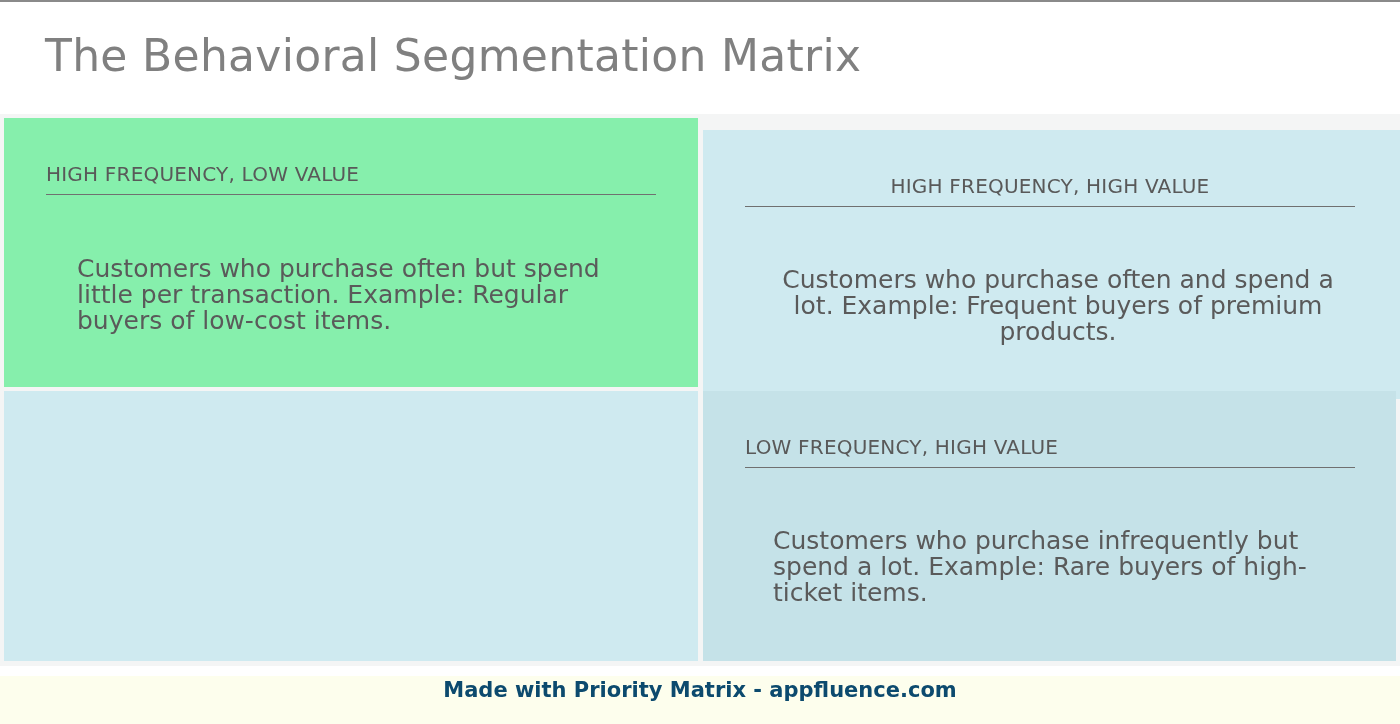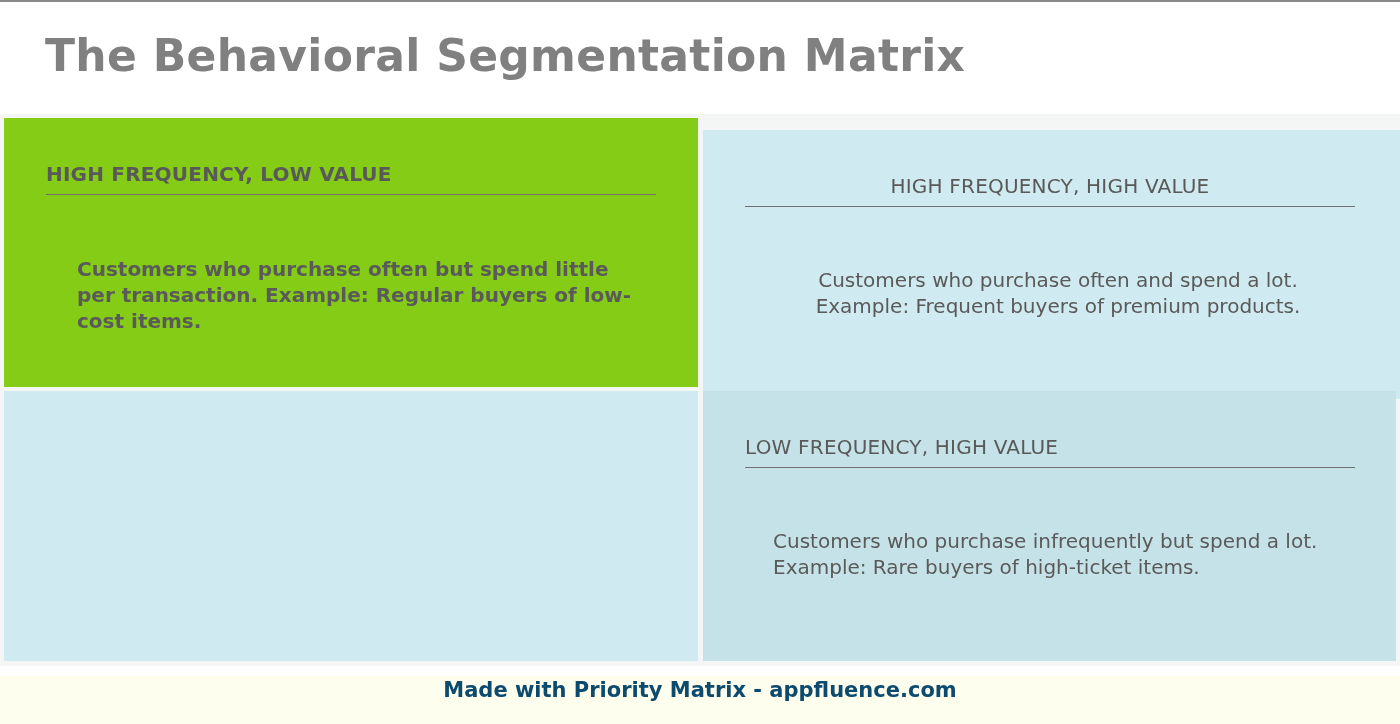--- a/index.html
+++ b/index.html
@@ -1,62 +1,62 @@
 <!DOCTYPE html>
 <html><head>
   <meta charset="utf-8">
   <style>
     * { margin: 0; padding: 0; box-sizing: border-box; }
     html, body { width: 1400px; height: 724px; overflow: hidden; background: #ffffff; }
     body { font-family: "DejaVu Sans", sans-serif; position: relative; }
     .topline { position: absolute; left: 0; top: 0; width: 1400px; height: 2px; background: #8a8a8a; }
     .title {
       position: absolute; left: 45px; top: 30px;
-      font-size: 44px; font-weight: bold; color: #808080; letter-spacing: 0.3px;
+      font-size: 44px; font-weight: normal; color: #808080; letter-spacing: 0.3px;
       white-space: nowrap;
     }
     .matrix {
       position: absolute; left: 0; top: 114px; width: 1400px; height: 552px;
       background: #f4f5f5;
     }
     .cell { position: absolute; }
     .cell.tl { left: 4px; top: 4px; width: 694px; height: 269px; }
     .cell.tr { left: 703px; top: 16px; width: 789px; height: 269px; text-align: center; }
     .cell.bl { left: 4px; top: 277px; width: 694px; height: 270px; }
     .cell.br { left: 703px; top: 277px; width: 693px; height: 270px; }
     .cell-title {
       position: absolute; left: 42px; top: 44px; width: 610px;
       font-size: 20px; color: #595959; white-space: nowrap;
       padding-bottom: 8px; border-bottom: 1.5px solid #707070;
       letter-spacing: 0.2px;
     }
     .cell-desc {
       position: absolute; left: 73px; top: 138px; width: 560px;
-      font-size: 20px; line-height: 26px; color: #5a5a5a;
+      font-size: 25px; line-height: 26px; color: #5a5a5a;
     }
     .cell.tr .cell-desc, .cell.br .cell-desc { left: 70px; top: 137px; width: 570px; }
     .cell.bl .cell-desc { top: 138px; }
     .footer {
       position: absolute; left: 0; top: 676px; width: 1400px; height: 48px;
       background: #fdfeed;
     }
     .footer-text {
       position: absolute; left: 0; top: 2px; width: 1400px; text-align: center;
       font-size: 21px; font-weight: bold; color: #0c4a6e;
     }
   </style>
 </head>
 <body>
 
 <div class="topline"></div>
 
 <h1 class="title">The Behavioral Segmentation Matrix</h1>
 
 <div class="matrix">
-  <div class="cell tl" style="background:#84cc16;font-weight:bold;">
+  <div class="cell tl" style="background:#86efac;">
     <div class="cell-title">HIGH FREQUENCY, LOW VALUE</div>
     <div class="cell-desc">Customers who purchase often but spend little per transaction. Example: Regular buyers of low-cost items.</div>
   </div>
   <div class="cell tr" style="background:#cfeaf0;">
     <div class="cell-title">HIGH FREQUENCY, HIGH VALUE</div>
     <div class="cell-desc">Customers who purchase often and spend a lot. Example: Frequent buyers of premium products.</div>
   </div>
   <div class="cell bl" style="background:#cfeaf0;">
   </div>
   <div class="cell br" style="background:#c5e2e8;">

